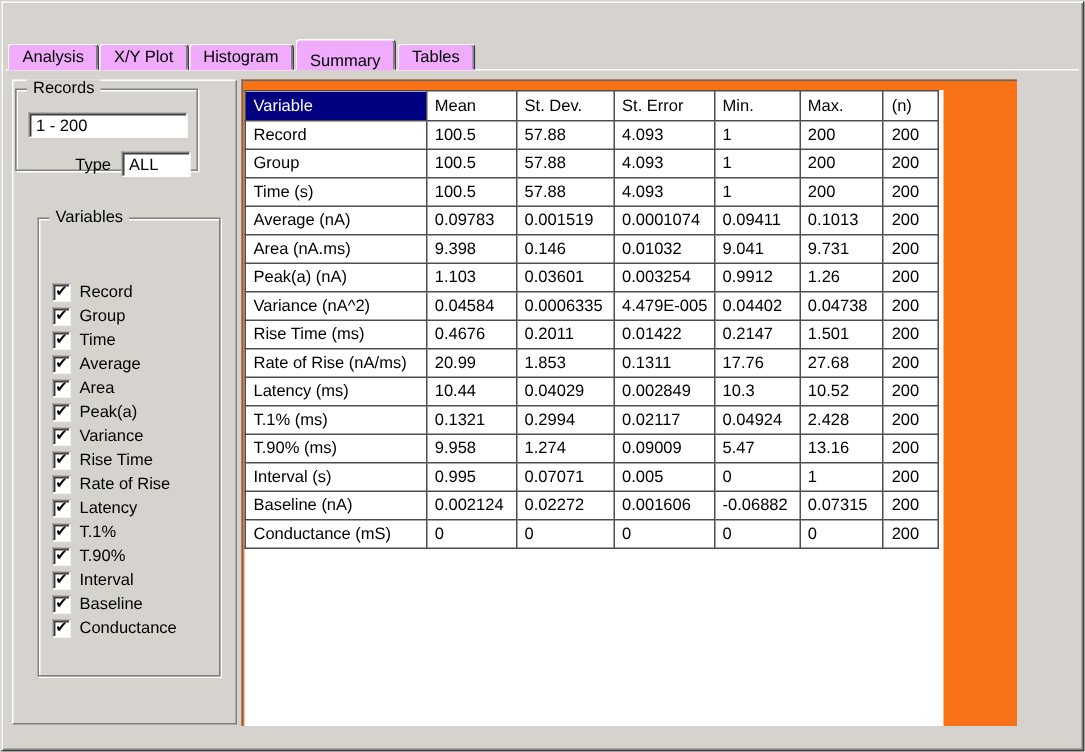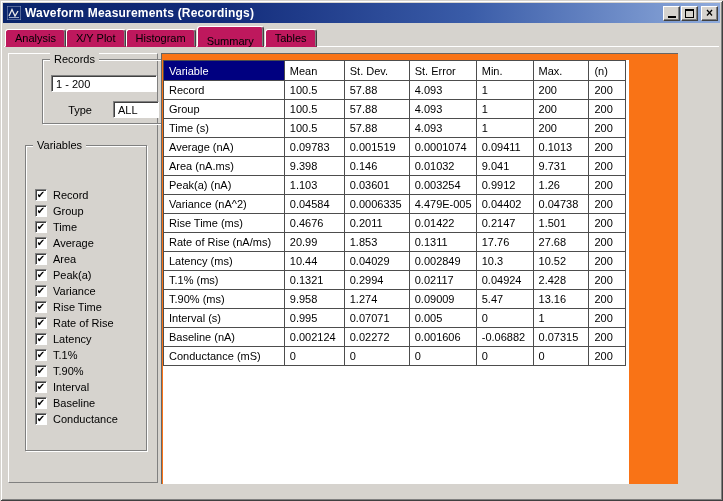--- a/index.html
+++ b/index.html
@@ -29,21 +29,21 @@
   .btn-close{ margin-left:3px; }
   .glyph-min{ width:8px; height:2px; background:#000; margin-top:7px; }
   .glyph-max{ width:9px; height:9px; border:1px solid #000; border-top-width:2px; }
   .glyph-close{ font-size:12px; font-weight:bold; line-height:10px; color:#000; font-family:"Liberation Sans",sans-serif; }
 
   
   .tabstrip{
     position:absolute; left:5px; top:26px; height:21px; display:flex; align-items:flex-end; z-index:3;
   }
   .tab{
-    height:18px; padding:2px 9px 0 9px; font-size:11px; color:#000; background:#be185d;
+    height:18px; padding:2px 9px 0 9px; font-size:11px; color:#000; background:#f0abfc;
     border:1px solid; border-color:#ffffff #404040 transparent #ffffff;
     box-shadow: inset -1px 0 0 #808080;
     border-top-left-radius:3px; border-top-right-radius:3px; white-space:nowrap;text-align:right;
   }
   .tab.active{
     height:21px; padding-top:8px; position:relative; z-index:4; margin:0 1px;
     box-shadow: inset -1px 0 0 #808080, 0 1px 0 #d6d3ce;
   }
 
   
@@ -58,31 +58,31 @@
     border:1px solid; border-color:#ffffff #808080 #808080 #ffffff;
   }
   .group{
     position:absolute; border:1px solid #808080;
     box-shadow: 1px 1px 0 #ffffff, inset 1px 1px 0 #ffffff;
   }
   .group-label{
     position:absolute; top:-7px; left:7px; background:#d6d3ce; padding:0 4px; font-size:11px; color:#000;
     white-space:nowrap;
   }
-  .group-records{ left:33px; top:5px; width:122px; height:65px; }
+  .group-records{ left:1px; top:5px; width:122px; height:55px; }
   .group-variables{ left:16px; top:91px; width:122px; height:306px;text-decoration:underline; }
 
   .edit{
     background:#ffffff; border:1px solid; border-color:#808080 #ffffff #ffffff #808080;
     box-shadow: inset 1px 1px 0 #404040;
     font-family:"Liberation Sans",sans-serif; font-size:11px; color:#000; padding:1px 3px 0 4px; outline:none;
   }
   .range-edit{ position:absolute; left:8px; top:15px; width:106px; height:17px; }
   .type-row{ position:absolute; left:8px; top:41px; width:108px; height:17px; display:flex; align-items:center; }
-  .type-label{ flex:1 1 auto; text-align:right; font-size:11px; padding-right:21px; }
+  .type-label{ flex:1 1 auto; text-align:right; font-size:11px; padding-right:7px; }
   .type-edit{ width:46px; height:17px; flex:0 0 auto; }
 
   .combo{
     position:absolute; left:9px; top:11px; width:104px; height:20px; background:#ffffff;
     border:1px solid; border-color:#808080 #ffffff #ffffff #808080;
     box-shadow: inset 1px 1px 0 #404040; display:flex;
   }
   .combo-sel{
     flex:1 1 auto; margin:2px 0 1px 2px; background:#000080; color:#ffffff; font-size:11px;
     padding:1px 2px 0 2px; white-space:nowrap; overflow:hidden;
@@ -124,37 +124,20 @@
   table.summary tbody tr{ height:19px; }
   table.summary th.var-head{ background:#000080; color:#ffffff; }
   table.summary th{ background:#ffffff; }
   .c1{width:119px}.c2{width:59px}.c3{width:64px}.c4{width:66px}.c5{width:56px}.c6{width:55px}.c7{width:36px}
 </style>
 </head>
 <body>
 
 <div class="window">
 
-  <div class="titlebar">
-    <svg class="title-icon" viewBox="0 0 14 14">
-      <rect x="0" y="0" width="14" height="14" fill="#0a246a" stroke="#9aa8c8" stroke-width="1"></rect>
-      <polyline points="2,10 5,3.5 8,10 11,5" fill="none" stroke="#e8e8e8" stroke-width="1.3"></polyline>
-      <line x1="2" y1="11.5" x2="12" y2="11.5" stroke="#9aa8c8" stroke-width="1"></line>
-    </svg>
-    <span class="title-text">Waveform Measurements (Recordings)</span>
-    <span class="win-btn">
-        <span class="glyph-min"></span>
-      </span>
-    <span class="win-btn">
-        <span class="glyph-max"></span>
-      </span>
-    <span class="win-btn btn-close">
-        <span class="glyph-close">×</span>
-      </span>
-  </div>
 
   <div class="tabstrip">
       <div class="tab">Analysis</div>
       <div class="tab">X/Y Plot</div>
       <div class="tab">Histogram</div>
       <div class="tab active">Summary</div>
       <div class="tab">Tables</div>
     </div>
 
   <div class="content">

